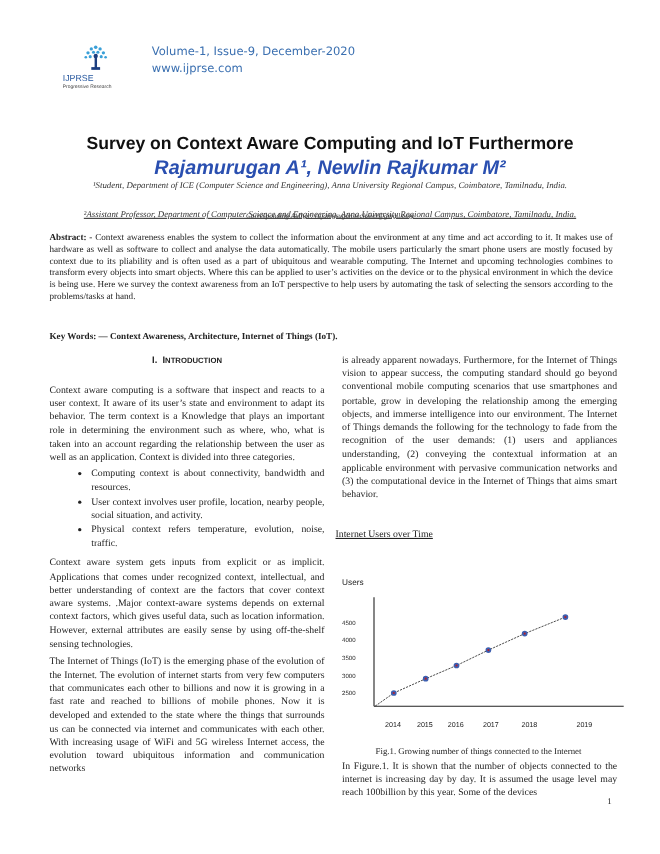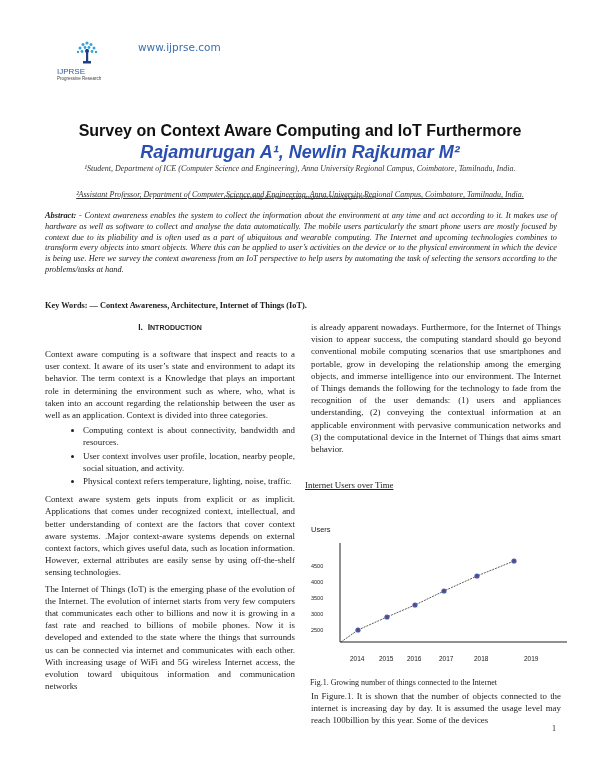--- a/index.html
+++ b/index.html
@@ -6,29 +6,29 @@
   body { width:600px; height:776px; background:#ffffff; position:relative; overflow:hidden; font-family:"Liberation Serif", serif; color:#222; }
   .abs { position:absolute; }
   .logo { left:57px; top:40px; width:60px; height:55px; text-align:left; }
   .logo svg { display:block; margin:0 auto; }
   .logo .lt { font-family:"Liberation Sans", sans-serif; font-size:8px; color:#2a5aa0; line-height:9px; margin-top:1px; }
   .logo .ls { font-family:"Liberation Sans", sans-serif; font-size:4.5px; color:#444; line-height:6px; }
   .jhead { left:138px; top:40px; font-family:"DejaVu Sans", sans-serif; font-size:10.5px; line-height:14.5px; color:#3a6fb0; }
   .title { left:0; width:600px; top:122px; text-align:center; font-family:"Liberation Sans", sans-serif; font-weight:bold; font-size:16px; color:#111; }
   .authors { left:0; width:600px; top:142px; text-align:center; font-family:"Liberation Sans", sans-serif; font-weight:bold; font-style:italic; font-size:18px; color:#2a4fb0; }
   .aff { left:0; width:600px; text-align:center; font-style:italic; font-size:8px; color:#333; }
-  .abstract { left:45px; top:211px; width:512px; font-size:8.3px; line-height:10.8px; text-align:justify;font-style:italic; }
+  .abstract { left:45px; top:211px; width:512px; font-size:8.3px; line-height:10.8px; text-align:justify; }
   .keywords { left:45px; top:301px; font-size:8.3px; font-weight:bold; }
   .col { font-size:8.9px; line-height:12.2px; text-align:justify; color:#222; }
   .secthead { left:40px; width:260px; top:322px; text-align:center; font-family:"Liberation Sans", sans-serif; font-size:8.5px; font-weight:bold; }
   .secthead .sc { font-size:7px; }
   ul.bul { margin:3px 0 4px 0; padding-left:38px; }
   ul.bul li { margin-bottom:1px; }
   .chart-title { left:305px; width:260px; top:480px; font-size:8.9px; text-decoration:underline; }
-  .fig-cap { left:310px; width:250px; top:678px; text-align:left; font-size:8px; }
+  .fig-cap { left:310px; width:250px; top:678px; text-align:center; font-size:8px; }
   .pnum { left:552px; top:724px; font-size:8px; }
 </style>
 </head>
 <body>
 
 <div class="abs logo">
   <svg width="26" height="26" viewBox="0 0 26 26">
     <g fill="#3aa0d8">
       <circle cx="13" cy="3" r="1.6"></circle>
         <circle cx="9" cy="4.5" r="1.5"></circle>
@@ -45,20 +45,21 @@
     <g fill="#1d3f80">
       <rect x="12" y="9" width="2.2" height="13"></rect>
       <rect x="9" y="21" width="8" height="2.5"></rect>
       <circle cx="13" cy="11" r="2"></circle>
     </g>
   </svg>
   <div class="lt">IJPRSE</div>
   <div class="ls">Progressive Research</div>
 </div>
 <div class="abs jhead">
+  <div>Volume-1, Issue-9, December-2020</div>
   <div>www.ijprse.com</div>
 </div>
 
 <div class="abs title">Survey on Context Aware Computing and IoT Furthermore</div>
 <div class="abs authors">Rajamurugan A¹, Newlin Rajkumar M²</div>
 <div class="abs aff" style="top:164px;">¹Student, Department of ICE (Computer Science and Engineering), Anna University Regional Campus, Coimbatore, Tamilnadu, India.</div>
 <div class="abs aff" style="top:190px;text-decoration:underline;">²Assistant Professor, Department of Computer Science and Engineering, Anna University Regional Campus, Coimbatore, Tamilnadu, India.</div>
 <div class="abs aff" style="top:193px; font-size:6.5px;">Corresponding Author:   rajamurugan.techzeel@gmail.com</div>
 
 <div class="abs abstract">
@@ -68,21 +69,21 @@
 
 <div class="abs secthead">
   <span>I.</span>&nbsp;&nbsp;<span>I</span><span class="sc">NTRODUCTION</span>
 </div>
 
 <div class="abs col" style="left:45px; top:348px; width:250px;">
   <div>Context aware computing is a software that inspect and reacts to a user context. It aware of its user’s state and environment to adapt its behavior. The term context is a Knowledge that plays an important role in determining the environment such as where, who, what is taken into an account regarding the relationship between the user as well as an application. Context is divided into three categories.</div>
   <ul class="bul">
     <li>Computing context is about connectivity, bandwidth and resources.</li>
     <li>User context involves user profile, location, nearby people, social situation, and activity.</li>
-    <li>Physical context refers temperature, lighting, noise, traffic.</li>
+    <li>Physical context refers temperature, evolution, noise, traffic.</li>
   </ul>
   <div style="margin-top:6px;">Context aware system gets inputs from explicit or as implicit. Applications that comes under recognized context, intellectual, and better understanding of context are the factors that cover context aware systems. .Major context-aware systems depends on external context factors, which gives useful data, such as location information. However, external attributes are easily sense by using off-the-shelf sensing technologies.</div>
   <div style="margin-top:4px;">The Internet of Things (IoT) is the emerging phase of the evolution of the Internet. The evolution of internet starts from very few computers that communicates each other to billions and now it is growing in a fast rate and reached to billions of mobile phones. Now it is developed and extended to the state where the things that surrounds us can be connected via internet and communicates with each other. With increasing usage of WiFi and 5G wireless Internet access, the evolution toward ubiquitous information and communication networks</div>
 </div>
 
 <div class="abs col" style="left:311px; top:321px; width:250px;">
   <div>is already apparent nowadays. Furthermore, for the Internet of Things vision to appear success, the computing standard should go beyond conventional mobile computing scenarios that use smartphones and portable, grow in developing the relationship among the emerging objects, and immerse intelligence into our environment. The Internet of Things demands the following for the technology to fade from the recognition of the user demands: (1) users and appliances understanding, (2) conveying the contextual information at an applicable environment with pervasive communication networks and (3) the computational device in the Internet of Things that aims smart behavior.</div>
 </div>
 
 <div class="abs chart-title">Internet Users over Time</div>

